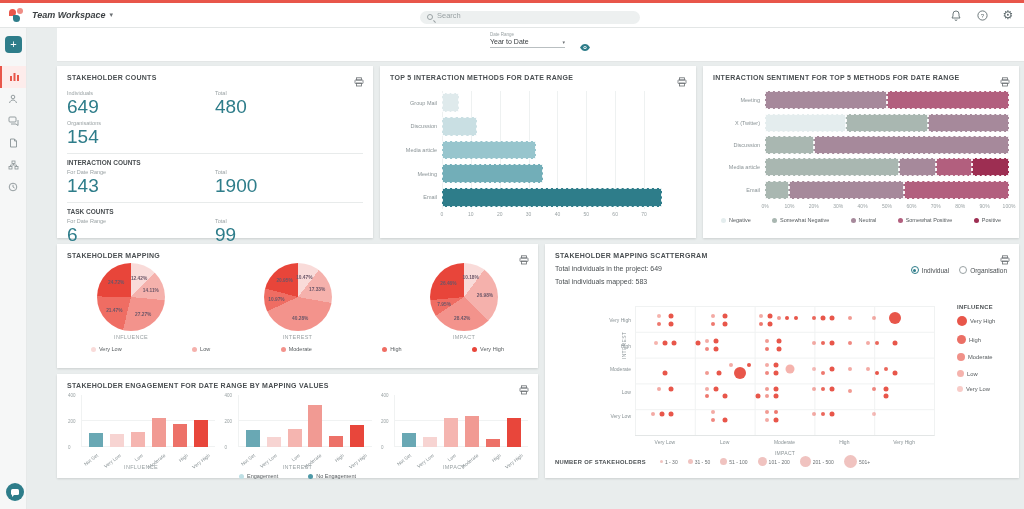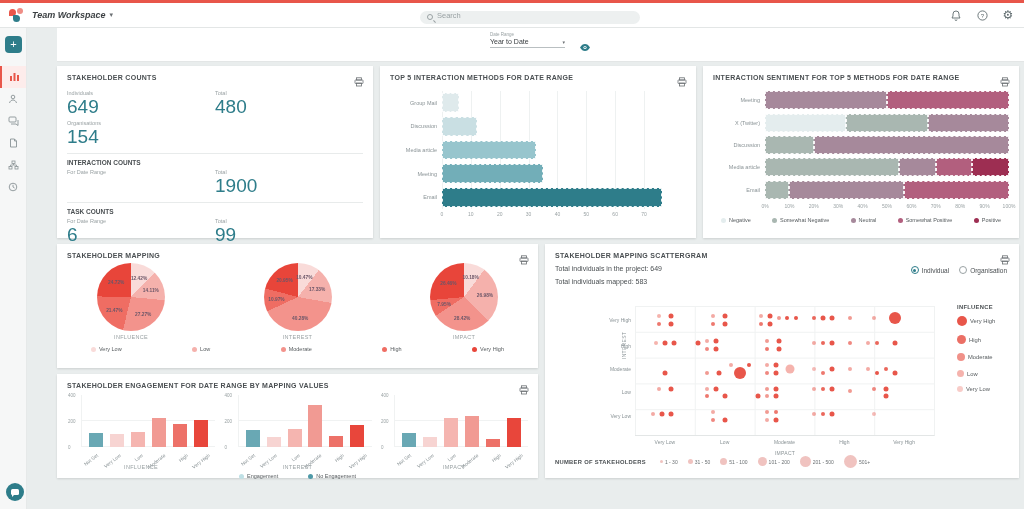--- a/index.html
+++ b/index.html
@@ -259,20 +259,21 @@
       <div class="cnt-row">
         <div class="cnt-cell">
             <div class="cnt-label">Organisations</div>
           <div class="cnt-value">154</div>
           </div>
       </div>
       <div class="cnt-sec-title">INTERACTION COUNTS</div>
       <div class="cnt-row">
         <div class="cnt-cell">
             <div class="cnt-label">For Date Range</div>
+          <div class="cnt-value">143</div>
           </div>
         <div class="cnt-cell">
             <div class="cnt-label">Total</div>
           <div class="cnt-value">1900</div>
           </div>
       </div>
       <div class="cnt-sec-title">TASK COUNTS</div>
       <div class="cnt-row">
         <div class="cnt-cell">
             <div class="cnt-label">For Date Range</div>

